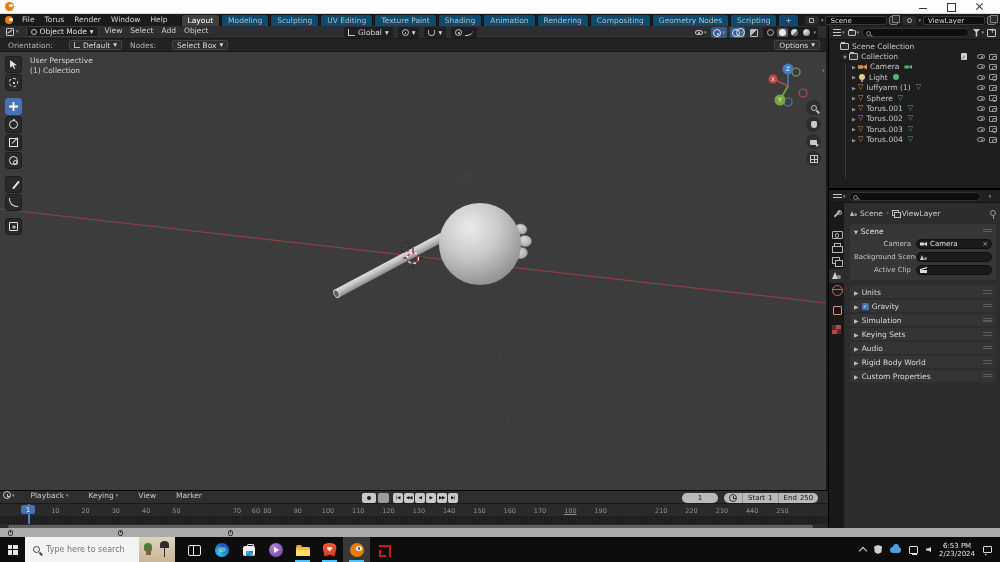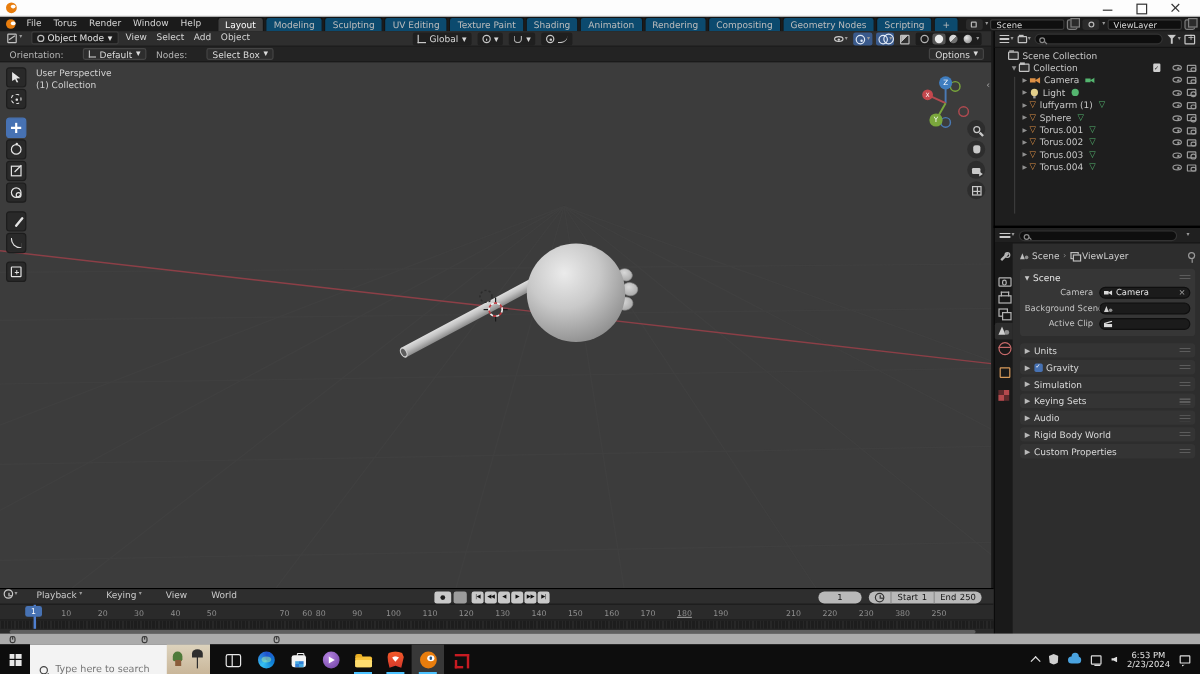--- a/index.html
+++ b/index.html
@@ -251,21 +251,21 @@
   
   #statusbar{left:0;top:528px;width:1000px;height:9px;background:#ababab;position:absolute}
   .mouse-hint{position:absolute;top:1.5px;width:4.5px;height:6.5px;border:1px solid #3a3a3a;border-radius:2px}
   .mouse-hint::after{content:"";position:absolute;left:1.2px;top:0;width:1px;height:2.5px;background:#3a3a3a}
 
   
   #taskbar{left:0;top:537px;width:1000px;height:25px;background:#0d0d0d;display:flex;align-items:center}
   #tb-start{width:25px;height:25px;display:flex;align-items:center;justify-content:center}
   .win-logo{width:10px;height:10px;display:grid;grid-template-columns:1fr 1fr;grid-template-rows:1fr 1fr;gap:1px}
   .win-logo i{background:#e8e8e8}
-  #tb-search{width:150px;height:25px;background:#f3f3f3;display:flex;align-items:flex-end;position:relative;overflow:hidden}
+  #tb-search{width:150px;height:25px;background:#f3f3f3;display:flex;align-items:center;position:relative;overflow:hidden}
   .mag{width:7px;height:7px;border:1.5px solid #444;border-radius:50%;position:relative;margin:0 6px 0 8px;flex:none}
   .mag::after{content:"";position:absolute;left:5px;top:6px;width:4px;height:1.5px;background:#444;transform:rotate(45deg)}
   #tb-search input{border:none;outline:none;background:transparent;font-size:8px;color:#555;width:80px;font-family:inherit}
   #search-art{position:absolute;right:0;top:0;width:36px;height:25px;background:linear-gradient(#ddd3bd,#c9b699)}
   #search-art .plant{position:absolute;left:5px;top:6px;width:8px;height:8px;border-radius:50% 50% 20% 20%;background:#4e7a3a}
   #search-art .pot{position:absolute;left:7px;top:13px;width:5px;height:5px;background:#8a5d3b}
   #search-art .lamp{position:absolute;right:6px;top:4px;width:9px;height:7px;border-radius:50% 50% 0 0;background:#2e2e2e}
   #search-art .stand{position:absolute;right:10px;top:10px;width:1.5px;height:10px;background:#2e2e2e}
   #tb-apps{display:flex;height:25px;margin-left:6px}
   .app{width:27px;height:25px;display:flex;align-items:center;justify-content:center;position:relative}
@@ -818,21 +818,21 @@
   <div id="timeline" class="abs">
     <div id="tl-header">
       <div id="tl-menus">
         <span class="ol-ico-btn">
           <span class="clock"></span>
           <span class="chev">▾</span>
         </span>
       <span class="tl-menu">Playback<span class="chev">▾</span></span>
           <span class="tl-menu">Keying<span class="chev">▾</span></span>
           <span class="tl-menu">View</span>
-          <span class="tl-menu">World</span>
+          <span class="tl-menu">Marker</span>
         </div>
       <span id="tl-rec">
           <i></i>
         </span>
       <span id="tl-blank"></span>
       <div id="tl-transport">
           <span class="tr-btn">|◀</span>
           <span class="tr-btn">◀◀</span>
           <span class="tr-btn">◀</span>
           <span class="tr-btn">▶</span>
@@ -871,21 +871,21 @@
         <span class="rtick" style="left: 449.17px;">140</span>
         <span class="rtick" style="left: 479.47px;">150</span>
         <span class="rtick" style="left: 509.77px;">160</span>
         <span class="rtick" style="left: 540.07px;">170</span>
         <span class="rtick" style="left: 570.37px; text-decoration: underline;">180</span>
         <span class="rtick" style="left: 600.67px;">190</span>
         <span class="rtick" style="left: 622px; margin-top: 48px;">200</span>
         <span class="rtick" style="left: 661.27px;">210</span>
         <span class="rtick" style="left: 691.57px;">220</span>
         <span class="rtick" style="left: 721.87px;">230</span>
-        <span class="rtick" style="left: 752.17px;">380</span>
+        <span class="rtick" style="left: 752.17px;">440</span>
         <span class="rtick" style="left: 782.47px;">250</span>
       </div>
     <div id="tl-channels"></div>
     <div id="tl-scroll">
         <i></i>
       </div>
     <div id="playhead-line"></div>
     <div id="playhead-badge">1</div>
   </div>
 

